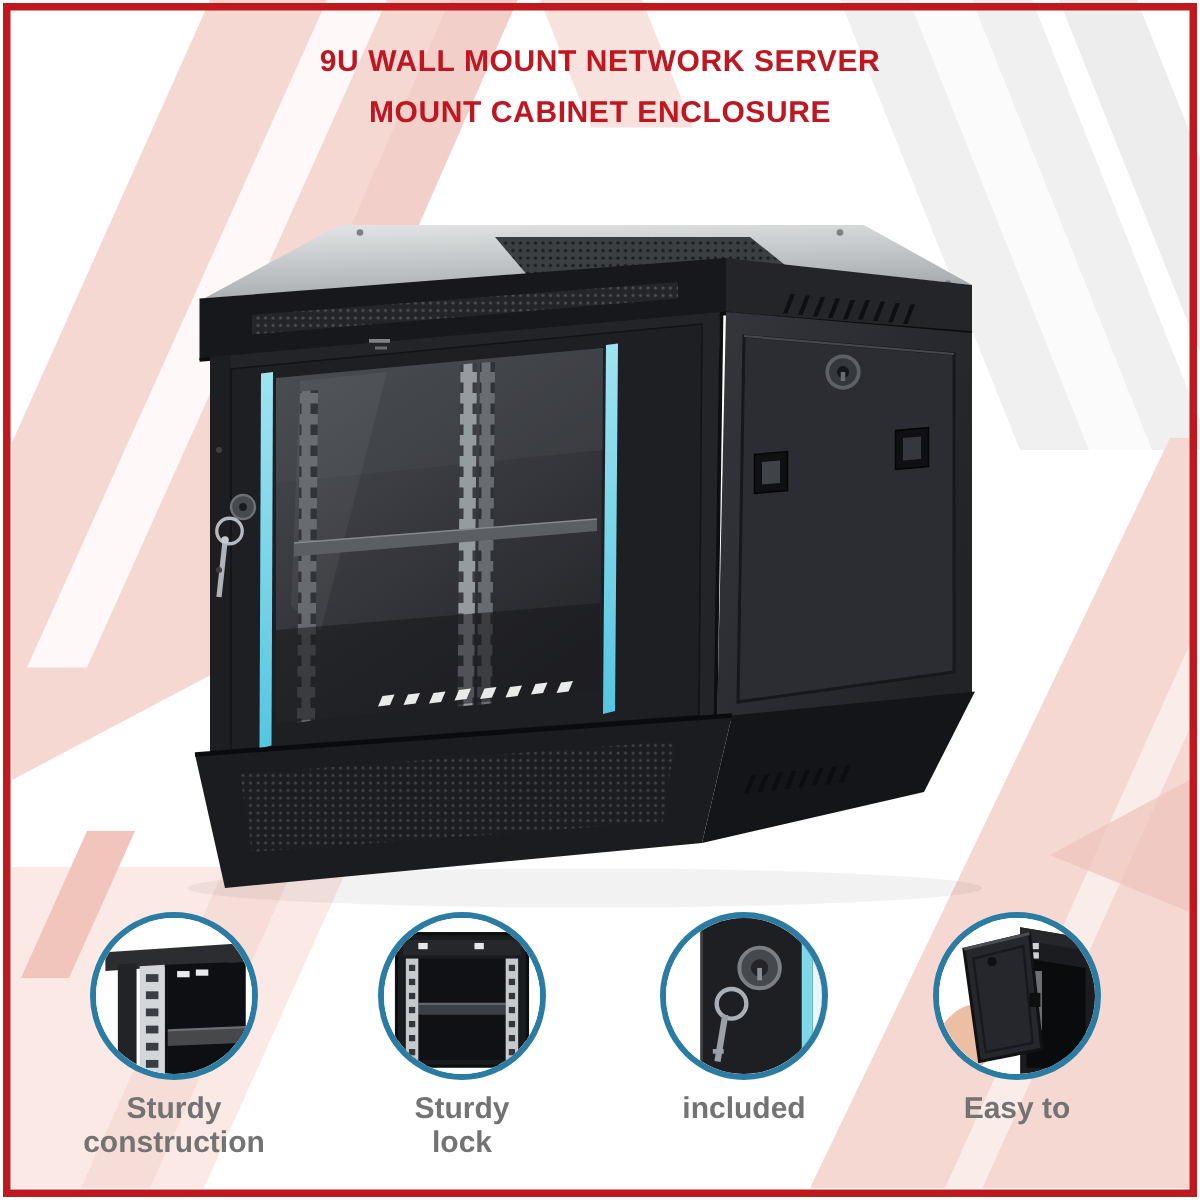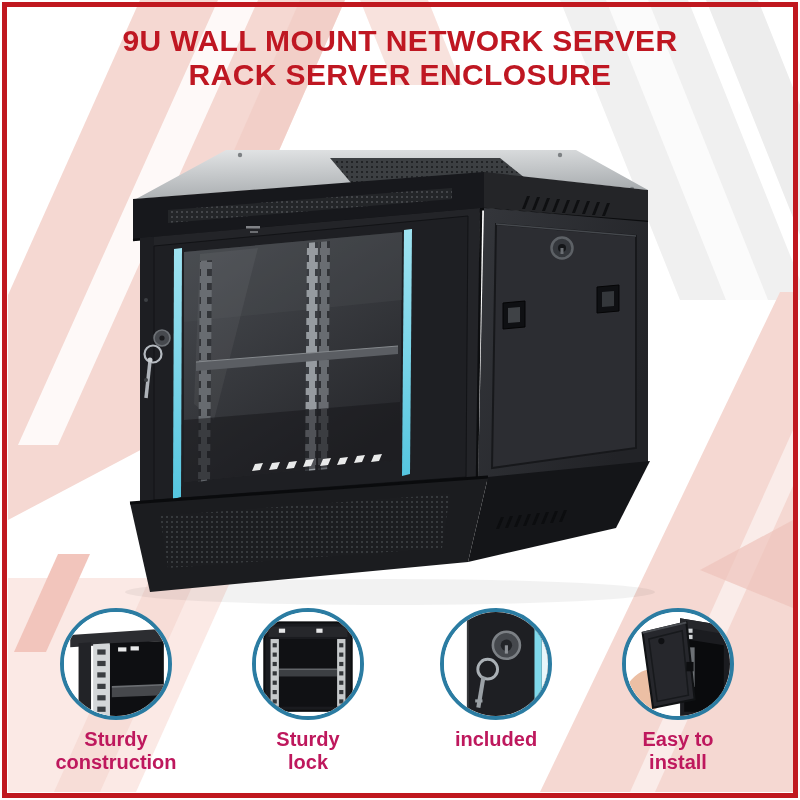--- a/index.html
+++ b/index.html
@@ -1,28 +1,28 @@
 <!DOCTYPE html>
 <html><head>
 <meta charset="utf-8">
 <style>
   html,body{margin:0;padding:0;background:#ffffff;}
   .canvas{position:relative;width:800px;height:800px;background:#ffffff;overflow:hidden;
           font-family:"Liberation Sans", sans-serif;}
   .bg,.cabinet{position:absolute;left:0;top:0;width:800px;height:800px;pointer-events:none;}
   .frame{position:absolute;inset:2px;border:5px solid #c0181f;z-index:40;pointer-events:none;}
   .title{position:absolute;left:0;top:24px;width:100%;margin:0;text-align:center;z-index:20;
-         color:#bf1722;font-size:30px;line-height:34px;font-weight:bold;letter-spacing:.4px;}
+         color:#bf1722;font-size:20px;line-height:34px;font-weight:bold;letter-spacing:.4px;}
   .title span{display:block;}
   .features{position:absolute;left:0;top:608px;width:800px;height:180px;z-index:20;}
   .feature{position:absolute;width:170px;text-align:center;}
   .feature-circle{width:104px;height:104px;margin:0 auto;border-radius:50%;
                   border:4px solid #2b7ca2;background:#ffffff;overflow:hidden;}
   .feature-circle svg{display:block;width:104px;height:104px;}
-  .feature-label{margin-top:8px;font-size:20px;line-height:23px;font-weight:bold;color:#be185d;}
+  .feature-label{margin-top:8px;font-size:20px;line-height:23px;font-weight:bold;color:#737373;}
   .feature-label span{display:block;}
   .f1{left:31px;} .f2{left:223px;} .f3{left:411px;} .f4{left:593px;}
 </style>
 </head>
 <body>
 
 <div class="canvas">
 
   <svg class="bg" viewBox="0 0 800 800" aria-hidden="true">
 
@@ -40,21 +40,21 @@
     <polygon points="793,430 793,486 655,792 630,792" fill="#ffffff" opacity="0.5"></polygon>
     <polygon points="793,520 793,608 700,570" fill="#eec3ba" opacity="0.7"></polygon>
 
     <polygon points="8,578 232,578 136,792 8,792" fill="#fbe9e5"></polygon>
     <polygon points="150,578 196,578 100,792 54,792" fill="#f6d9d3" opacity="0.8"></polygon>
     <polygon points="14,652 58,554 90,554 46,652" fill="#f2c5bc"></polygon>
   </svg>
 
   <h1 class="title">
     <span>9U WALL MOUNT NETWORK SERVER</span>
-    <span>RACK SERVER ENCLOSURE</span>
+    <span>MOUNT CABINET ENCLOSURE</span>
   </h1>
 
   <svg class="cabinet" viewBox="0 0 800 800" aria-hidden="true">
     <defs>
       <linearGradient id="lidGrad" x1="0" y1="0" x2="0.3" y2="1">
         <stop offset="0" stop-color="#e4e6e7"></stop>
           <stop offset="1" stop-color="#a8acaf"></stop>
       </linearGradient>
       <linearGradient id="glassGrad" x1="0" y1="0" x2="0.6" y2="1">
         <stop offset="0" stop-color="#4a4d52"></stop>
@@ -299,20 +299,19 @@
           <ellipse cx="27" cy="57" rx="5" ry="10" transform="rotate(24 27 57)" fill="#ecbfa4"></ellipse>
           <polygon points="16,20 58,10 66,84 26,92" fill="#26272c" stroke="#101214" stroke-width="2"></polygon>
           <line x1="16" y1="20" x2="58" y2="10" stroke="#4a4d52" stroke-width="2"></line>
           <polygon points="22,26 54,18 60,80 30,86" fill="none" stroke="#17191c" stroke-width="1.5"></polygon>
           <rect x="58" y="48" width="7" height="9" fill="#0d0e10"></rect>
           <circle cx="34" cy="28" r="3" fill="#0f1013"></circle>
         </svg>
       </div>
       <div class="feature-label">
         <span>Easy to</span>
-        <span>install</span>
       </div>
     </div>
 
   </div>
 
   <div class="frame"></div>
 </div>
 
 </body></html>

